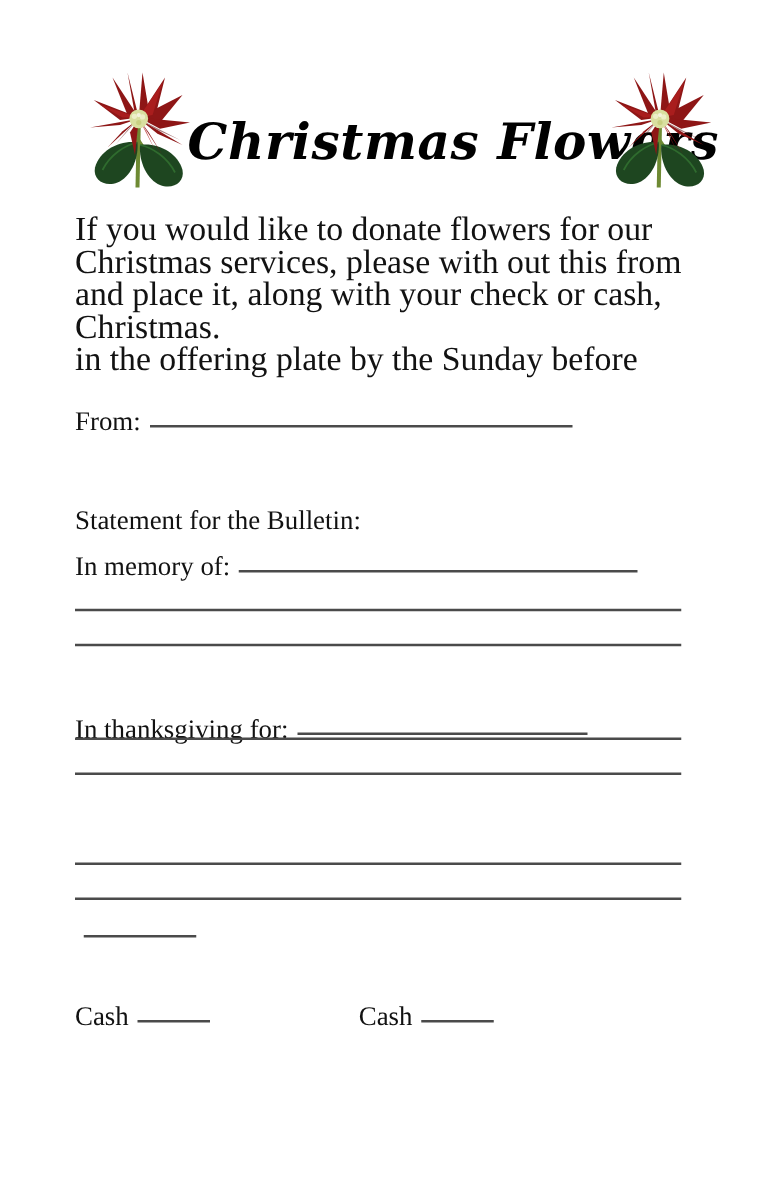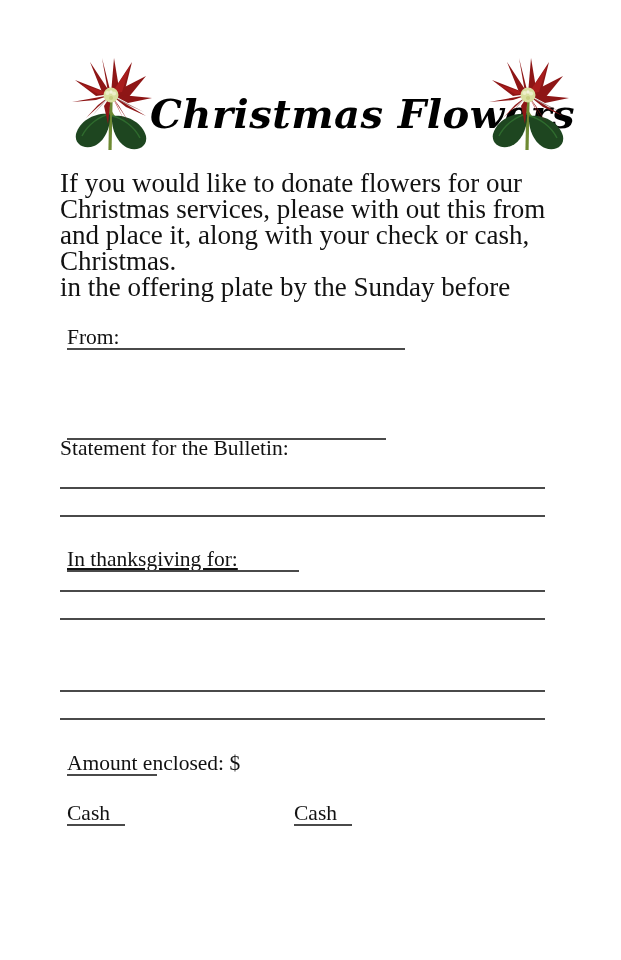--- a/index.html
+++ b/index.html
@@ -71,21 +71,20 @@
   
   .row {
     position: absolute;
     left: 60px;
     display: flex;
     align-items: baseline;
     font-size: 21.5px;
     line-height: 26px;
     white-space: nowrap;
     color: #121212;
-    flex-direction: column;
   }
   .row .label { flex: 0 0 auto; }
 
   .blank {
     display: inline-block;
     border-bottom: 2px solid #4a4a4a;
     height: 0;
     margin-left: 7px;
     position: relative;
     top: -2px;
@@ -212,40 +211,40 @@
     <span class="ln">and place it, along with your check or cash,</span>
     <span class="ln">Christmas.</span>
     <span class="ln">in the offering plate by the Sunday before</span>
   </div>
 
   <div class="row" style="top:324px;">
     <span class="label">From:</span>
     <span class="blank" style="width:338px;"></span>
   </div>
 
-  <div class="section-head" style="top:403px;margin-top:32px;">Statement for the Bulletin:</div>
+  <div class="section-head" style="top:403px;">Statement for the Bulletin:</div>
 
   <div class="row" style="top:440px;">
+    <span class="label">In memory of:</span>
     <span class="blank" style="width:319px;"></span>
   </div>
   <div class="rule" style="top:487px; width:485px;"></div>
   <div class="rule" style="top:515px; width:485px;"></div>
 
-  <div class="row" style="top:546px;text-decoration:underline;">
+  <div class="row" style="top:570px;">
     <span class="label">In thanksgiving for:</span>
     <span class="blank" style="width:232px;"></span>
   </div>
   <div class="rule" style="top:590px; width:485px;"></div>
   <div class="rule" style="top:618px; width:485px;"></div>
 
   <div class="rule" style="top:690px; width:485px;"></div>
   <div class="rule" style="top:718px; width:485px;"></div>
 
   <div class="row" style="top:750px;">
-    <span class="label">Amount enclosed: $</span>
     <span class="blank" style="width:90px;"></span>
   </div>
 
   <div class="row" style="top:800px;">
     <span class="label">Cash</span>
     <span class="blank" style="width:58px;"></span>
   </div>
   <div class="row" style="top:800px; left:287px;">
     <span class="label">Cash</span>
     <span class="blank" style="width:58px;"></span>

